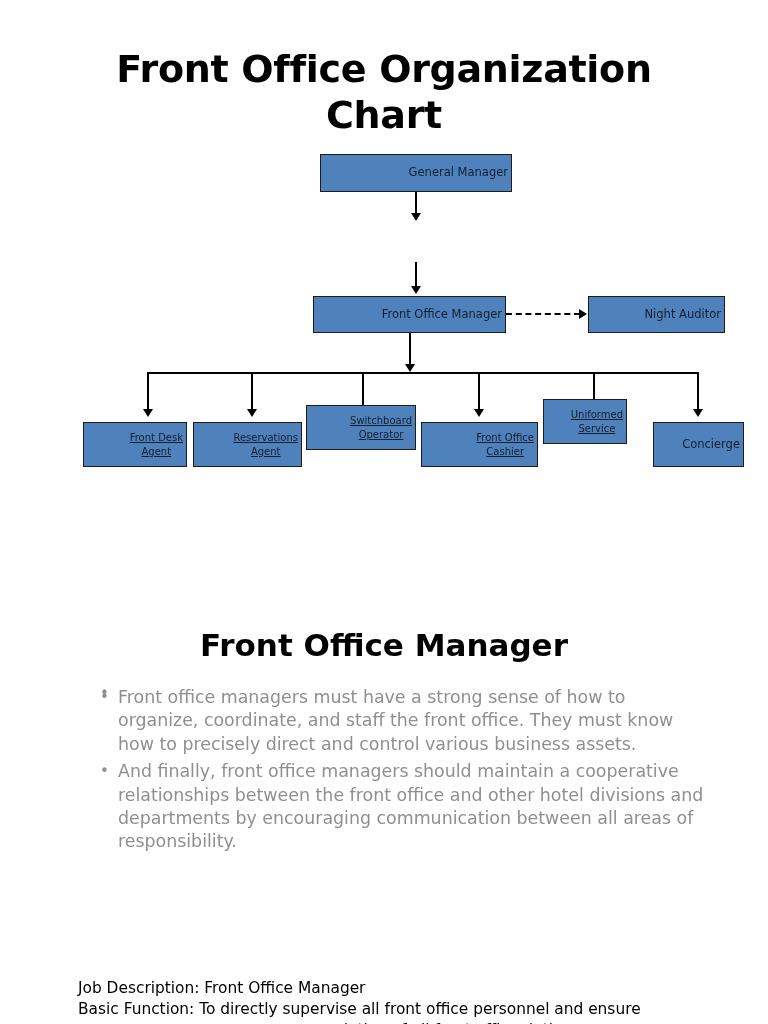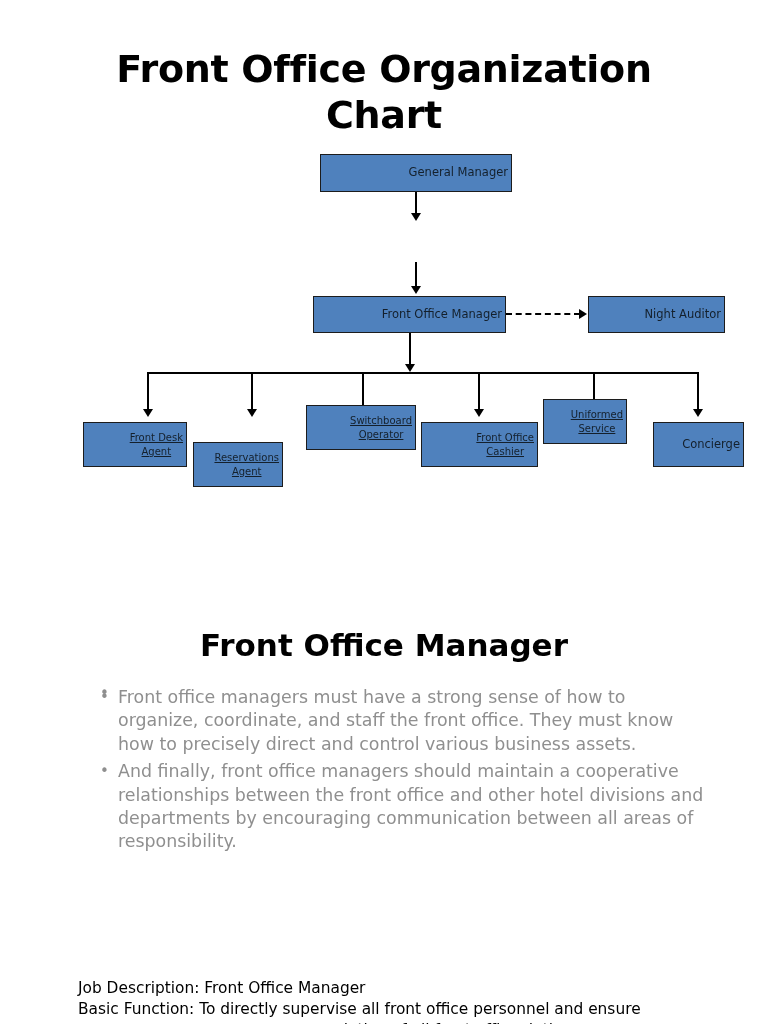--- a/index.html
+++ b/index.html
@@ -187,21 +187,21 @@
   <div class="arrow-down" style="left:589px; top:409px;"></div>
 
   <div class="v-line" style="left:697px; top:372px; height:38px;"></div>
   <div class="arrow-down" style="left:693px; top:409px;"></div>
 
   <div class="node two-line" style="left:83px; top:422px; width:104px; height:45px;">
     <span style="white-space:pre-line;">Front Desk
 Agent</span>
   </div>
 
-  <div class="node two-line" style="left:193px; top:422px; width:90px; height:45px;margin-top:20px;">
+  <div class="node two-line" style="left:193px; top:422px; width:109px; height:45px;">
     <span style="white-space:pre-line;">Reservations
 Agent</span>
   </div>
 
   <div class="node two-line" style="left:306px; top:405px; width:110px; height:45px;">
     <span style="white-space:pre-line;">Switchboard
 Operator</span>
   </div>
 
   <div class="node two-line" style="left:421px; top:422px; width:117px; height:45px;padding-left:12px;">

